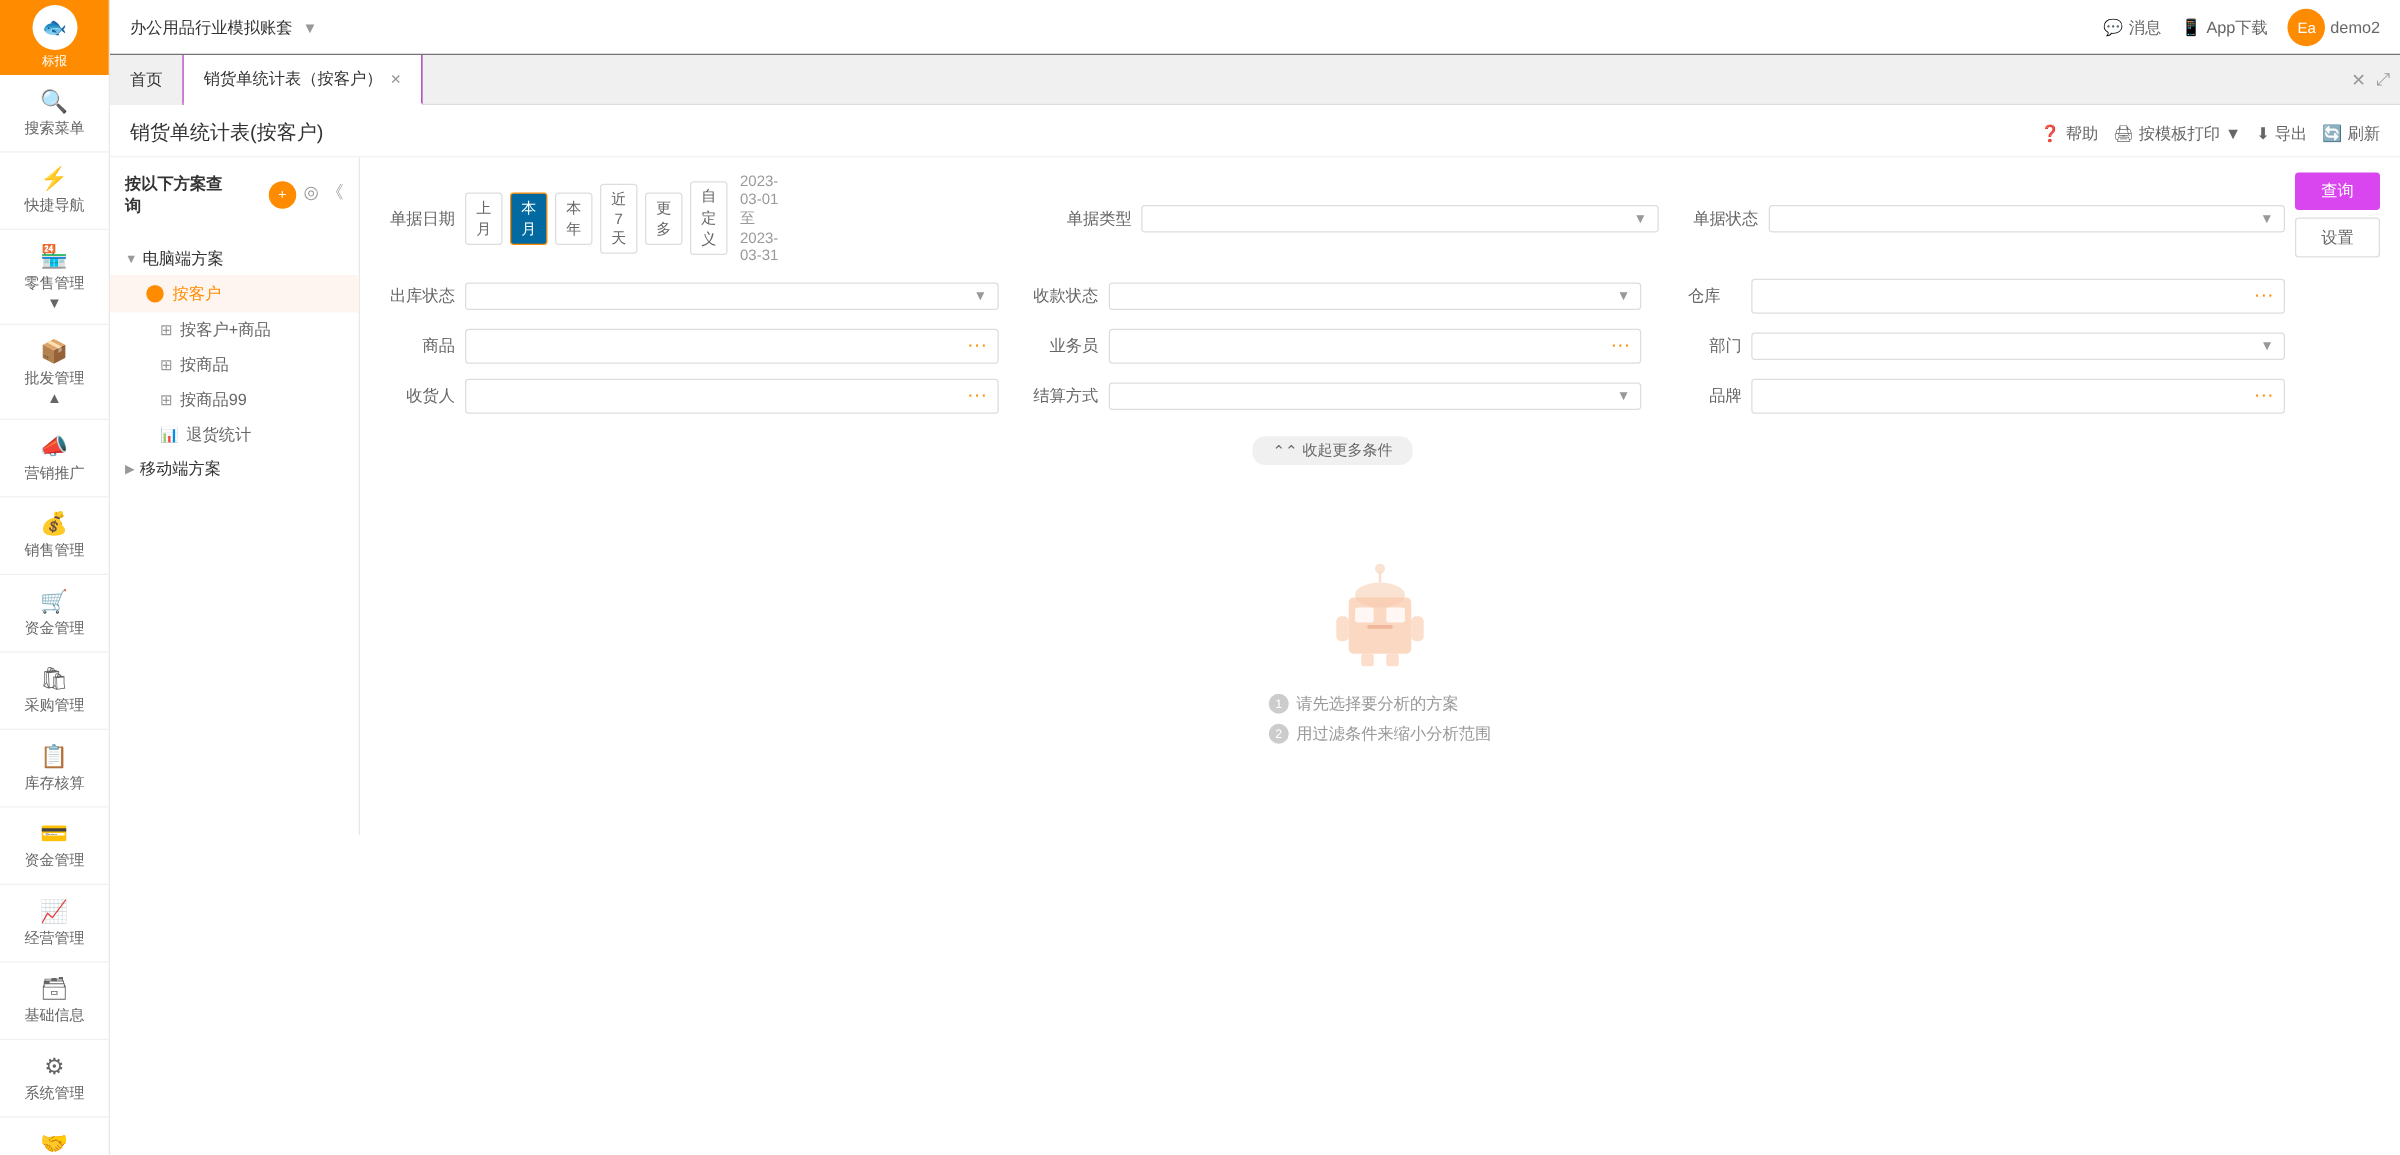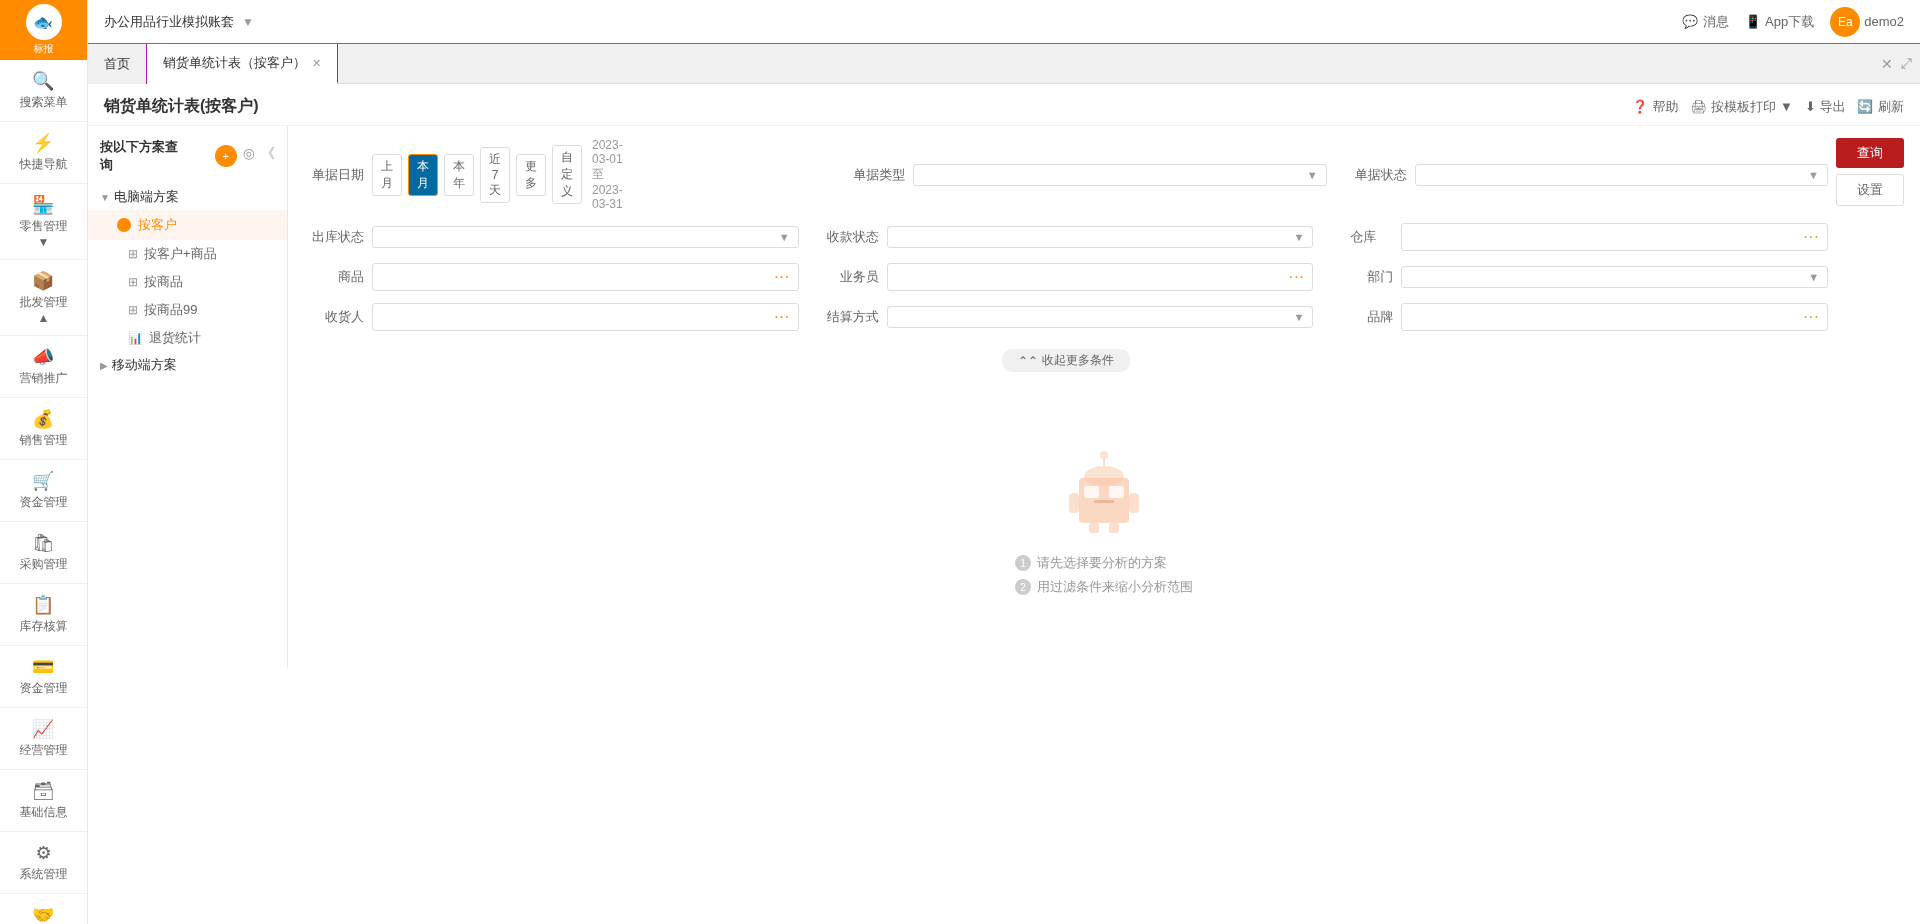--- a/index.html
+++ b/index.html
@@ -38,30 +38,30 @@
     .tab-close { color: #999; font-size: 11px; cursor: pointer; }
     .tab-actions { margin-left: auto; display: flex; align-items: center; gap: 8px; padding-right: 8px; }
     .tab-action-btn { color: #999; cursor: pointer; font-size: 14px; }
 
     
     .content-area { flex: 1; overflow: auto; background: #f5f5f5; padding: 0; }
     .page-wrapper { background: #fff; min-height: 100%; }
 
     
     .page-header { padding: 12px 16px 8px; display: flex; align-items: center; justify-content: space-between; border-bottom: 1px solid #f0f0f0; }
-    .page-title { font-size: 16px; font-weight: bold; color: #333; text-align: center; }
+    .page-title { font-size: 16px; font-weight: normal; color: #333; text-align: center; }
     .page-actions { display: flex; align-items: center; gap: 12px; }
     .page-action-btn { display: flex; align-items: center; gap: 4px; color: #666; cursor: pointer; font-size: 13px; }
 
     
     .content-body { display: flex; flex: 1; }
 
     
     .scheme-panel { width: 200px; border-right: 1px solid #e8e8e8; padding: 8px 0; flex-shrink: 0; background: #fff; }
-    .scheme-panel-header { padding: 4px 12px; display: flex; align-items: center; justify-content: flex-end; margin-bottom: 6px; gap: 27px; }
+    .scheme-panel-header { padding: 4px 12px; display: flex; align-items: center; justify-content: flex-end; margin-bottom: 16px; gap: 27px; }
     .scheme-panel-title { font-size: 13px; color: #333; font-weight: bold; }
     .scheme-panel-icons { display: flex; gap: 6px; }
     .scheme-icon-btn { color: #999; cursor: pointer; font-size: 14px; }
 
     .scheme-group { }
     .scheme-group-header { padding: 4px 12px; display: flex; align-items: center; gap: 4px; cursor: pointer; color: #333; font-size: 13px; }
     .scheme-group-arrow { font-size: 10px; color: #999; }
 
     .scheme-item { padding: 6px 12px 6px 28px; display: flex; align-items: center; gap: 6px; cursor: pointer; font-size: 13px; color: #666; }
     .scheme-item.active { color: #ff8c00; background: #fff5f0; }
@@ -84,21 +84,21 @@
 
     
     .filter-select { display: flex; align-items: center; border: 1px solid #ddd; border-radius: 3px; padding: 4px 8px; background: #fff; cursor: pointer; min-width: 180px; flex: 1; justify-content: space-between; }
     .filter-select-text { color: #ccc; font-size: 13px; }
     .filter-select-arrow { color: #999; font-size: 11px; }
     .filter-dots { color: #ff8c00; cursor: pointer; font-size: 16px; margin-left: 8px; }
 
     
     .collapse-bar { text-align: center; padding: 6px 0; }
     .collapse-btn { color: #666; cursor: pointer; font-size: 12px; display: inline-flex; align-items: center; gap: 4px; background: #f0f0f0; padding: 3px 16px; border-radius: 10px; }
-    .btn-query { background: #b91c1c; color: #fff; border: none; border-radius: 3px; padding: 6px 8px; cursor: pointer; font-size: 13px; }
+    .btn-query { background: #d946ef; color: #fff; border: none; border-radius: 3px; padding: 6px 8px; cursor: pointer; font-size: 13px; }
     .btn-set { background: #fff; color: #666; border: 1px solid #ddd; border-radius: 3px; padding: 6px 20px; cursor: pointer; font-size: 13px; }
 
     
     .empty-state { display: flex; flex-direction: column; align-items: center; justify-content: center; padding: 60px 0; color: #999; }
     .empty-icon { width: 100px; height: 100px; margin-bottom: 16px; }
     .empty-hint { font-size: 13px; color: #999; display: flex; align-items: flex-start; flex-direction: column; gap: 6px; }
     .empty-hint-item { display: flex; align-items: center; gap: 6px; }
     .hint-num { width: 16px; height: 16px; border-radius: 50%; background: #ccc; color: #fff; font-size: 10px; display: flex; align-items: center; justify-content: center; flex-shrink: 0; }
 
     .filter-top-row { display: flex; align-items: flex-start; gap: 0; }

